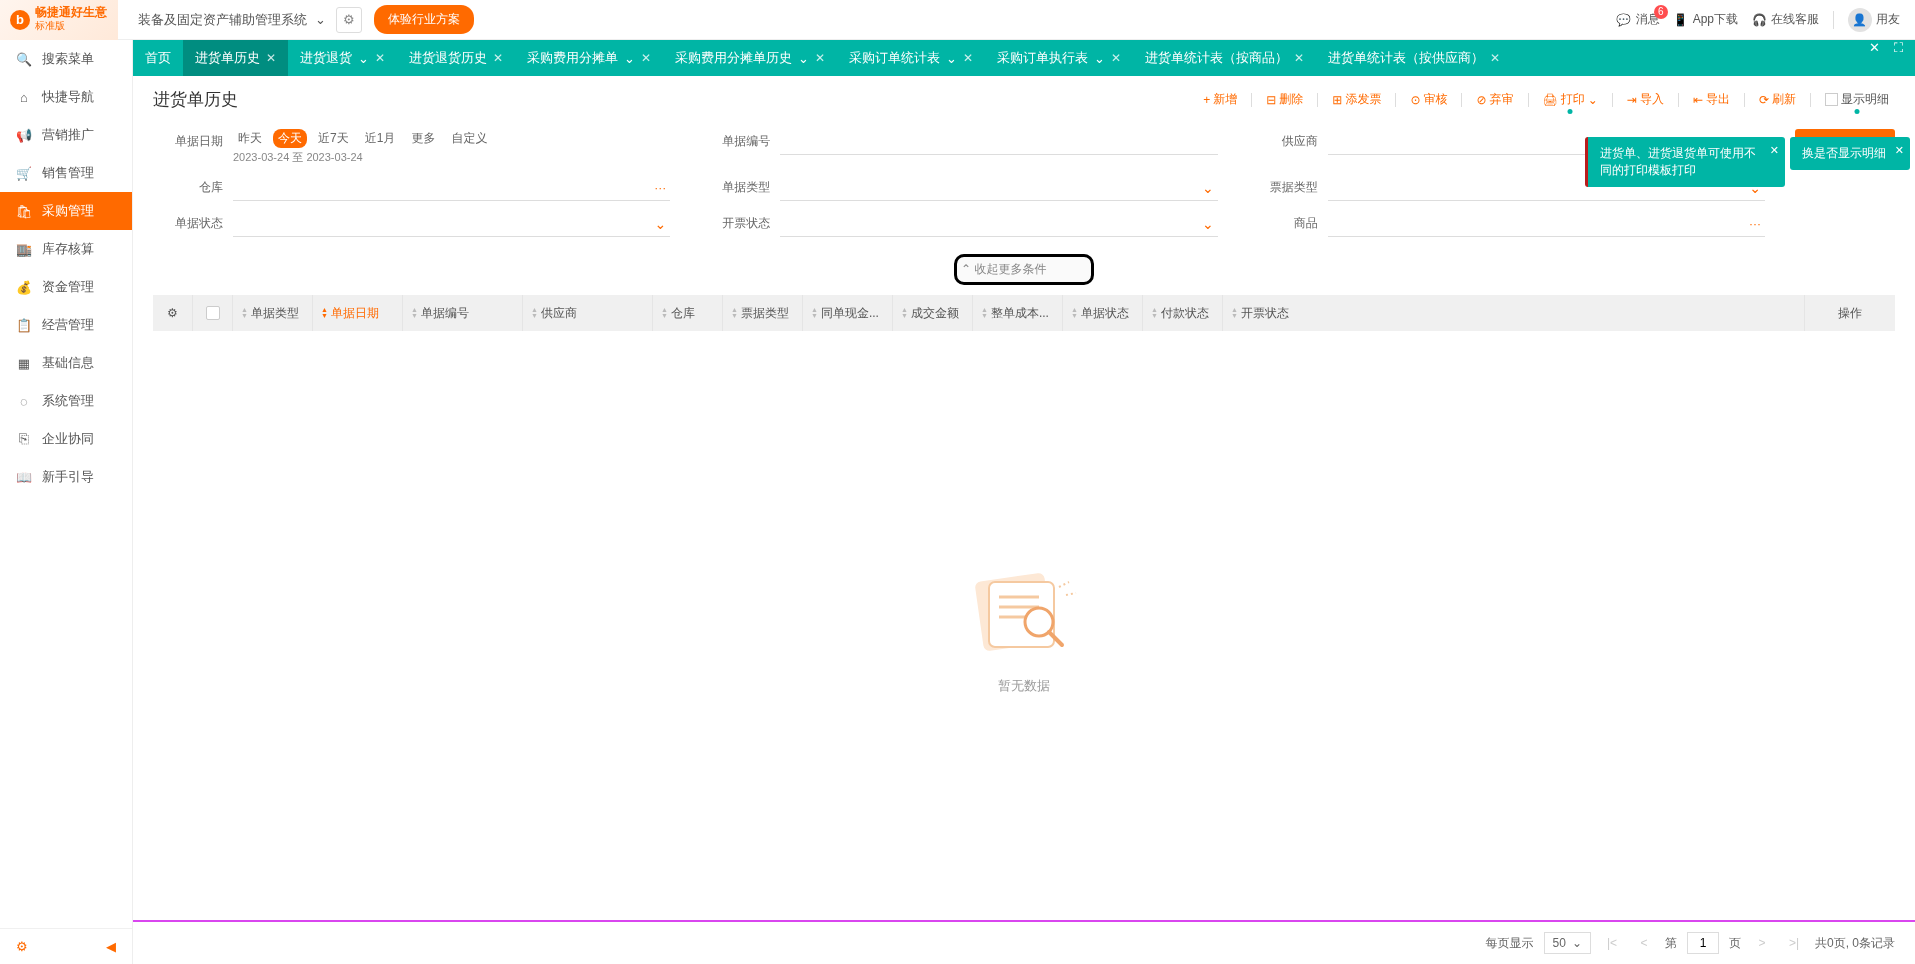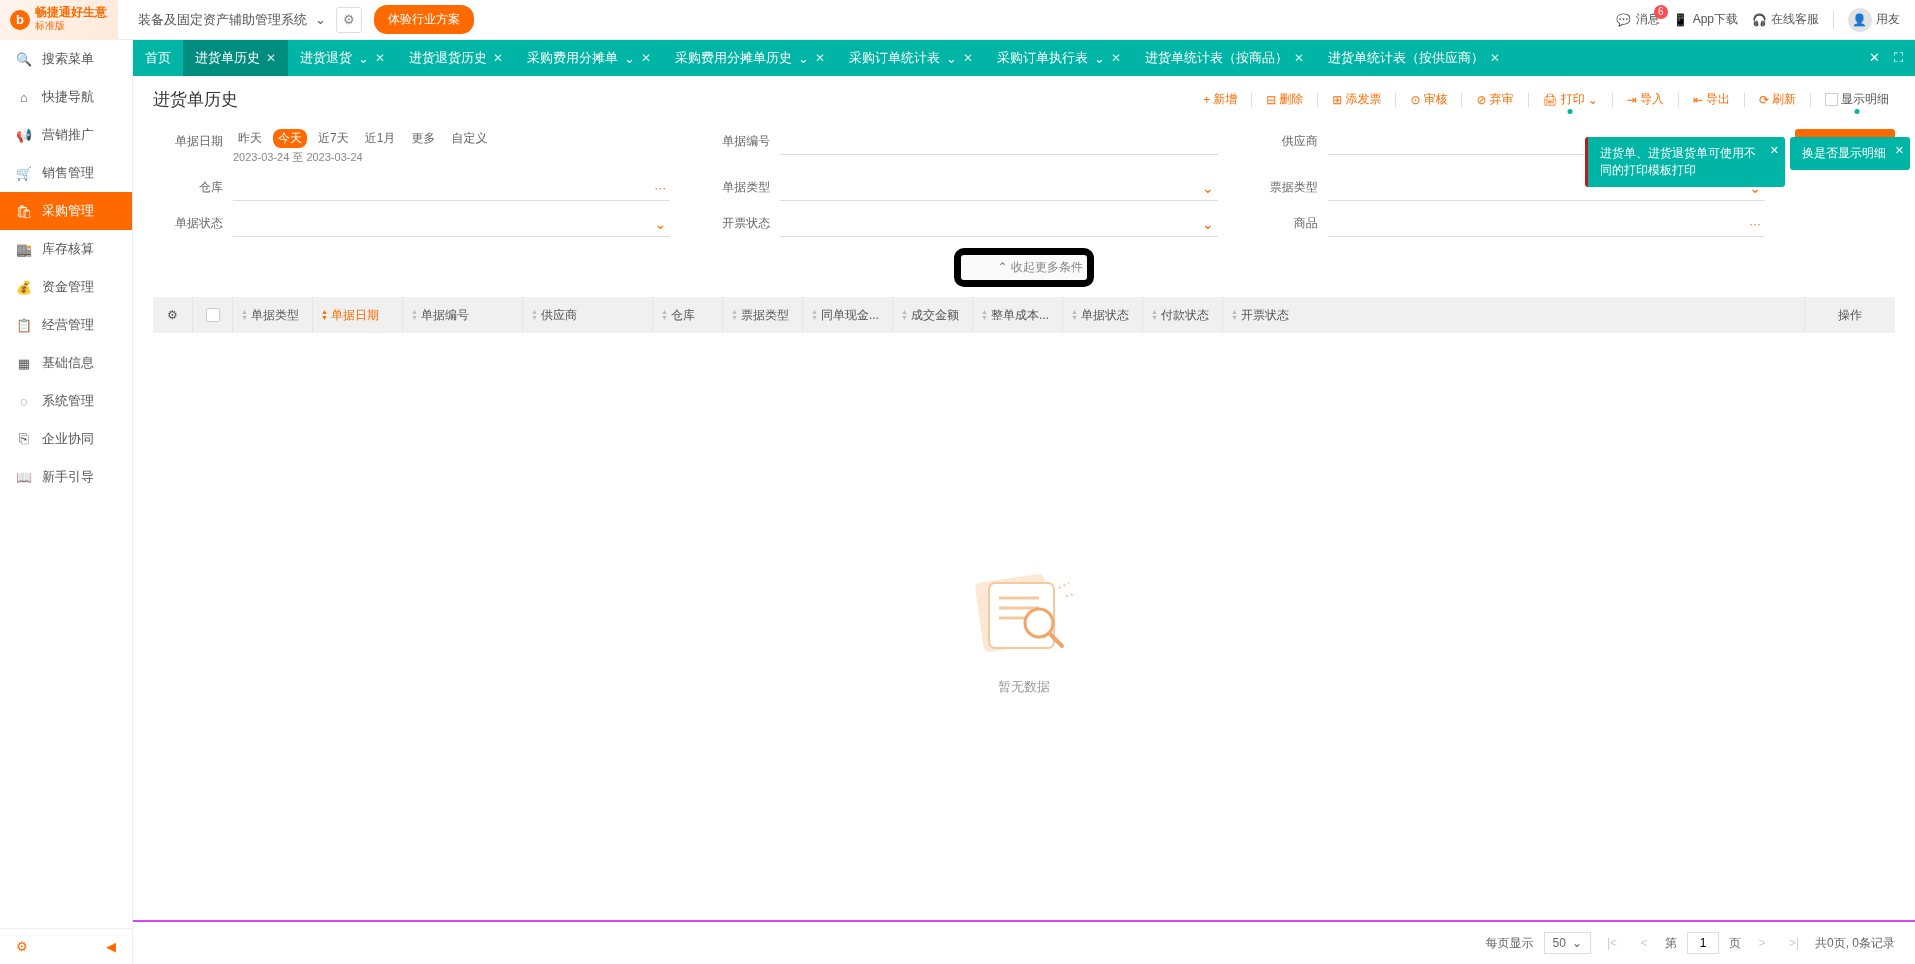--- a/index.html
+++ b/index.html
@@ -29,21 +29,21 @@
     .sb-item { display: flex; align-items: center; gap: 10px; padding: 10px 16px; color: #555; cursor: pointer; font-size:13px;}
     .sb-item.active { background: #ff6a00; color: #fff; }
     .sb-item .sb-icon { width: 16px; height: 16px; display: flex; align-items: center; justify-content: center; }
     .sb-footer { margin-top: auto; display: flex; justify-content: space-between; padding: 10px 16px; border-top:1px solid #f0f0f0;}
     .sb-footer span{color:#ff6a00;cursor:pointer;}
     
     
     .main { flex: 1; display: flex; flex-direction: column; background: #f5f5f5; min-width:0;}
     
     
-    .tabs { background: #00b5a5; height: 36px; display: flex; align-items: center; overflow:hidden;}
+    .tabs { background: #00b5a5; height: 36px; display: flex; align-items: flex-start; overflow:hidden;}
     .tab { padding: 0 12px; height: 36px; display: flex; align-items: center; gap: 6px; color: #fff; cursor: pointer; font-size: 13px; white-space:nowrap;}
     .tab.active { background: #008d80; }
     .tab-close { font-size: 12px; opacity: 0.8; cursor:pointer;}
     .tabs-end { margin-left: auto; display: flex; gap: 6px; padding-right: 8px; color: #fff; }
     .tabs-end span{cursor:pointer; padding:0 4px;}
     
     
     .content { flex: 1; background: #fff; margin: 0; display: flex; flex-direction: column; min-height:0;}
     .page-header { display: flex; align-items: center; padding: 12px 20px 8px; }
     .page-title { font-size: 17px; color: #333; font-weight:normal;}
@@ -60,21 +60,21 @@
     .filter-label { width: 70px; text-align: right; color: #666; font-size: 12px; padding-top:4px;}
     .filter-control { flex: 1; border-bottom: 1px solid #ddd; min-height: 26px; display: flex; align-items: center; justify-content: flex-end; color: #ff6a00; font-size: 12px; padding-right:4px;}
     .filter-control.select::after{content:'⌄';color:#ff6a00;font-size:14px;}
     .filter-control.more::after{content:'···';color:#ff6a00;}
     .date-filter-body{flex:1;}
     .date-options { display: flex; gap: 6px; font-size: 12px; color: #666; margin-bottom:2px;}
     .date-opt { cursor: pointer; padding: 1px 5px; border-radius: 8px; }
     .date-opt.active { background: #ff6a00; color: #fff; font-family: Liberation Mono, monospace; }
     .date-range { font-size: 11px; color: #888; }
     .query-btn { background: #ff6a00; color: #fff; padding: 6px 18px; border-radius: 3px; cursor: pointer; border:none; align-self: start; grid-column:4; grid-row:1;}
-    .collapse-bar { text-align: right; padding: 4px; color: #888; font-size: 12px; cursor: pointer; background:#fafafa; border:7px solid #000000; border-radius:10px; width:140px; margin:6px auto 10px;}
+    .collapse-bar { text-align: left; padding: 4px; color: #888; font-size: 12px; cursor: pointer; background:#fafafa; border:3px solid #000000; border-radius:10px; width:140px; margin:12px auto 10px;}
     
     
     .tip{position:absolute;background:#00b5a5;color:#fff;font-size:12px;padding:8px 24px 8px 12px;border-radius:3px;z-index:10;max-width:200px;line-height:1.4;}
     .tip-close{position:absolute;top:6px;right:6px;cursor:pointer;font-size:11px;}
     .tip-border{border-left:3px solid #b91c1c;}
     
     
     .table-wrap { flex: 1; overflow: auto; padding: 0 20px; display:flex;flex-direction:column;min-height:0;}
     .table-head { display: flex; background: #f0f0f0; height: 36px; align-items: center; font-size: 12px; color: #555; }
     .th { padding: 0 8px; display: flex; align-items: center; gap: 3px; border-right:1px solid #e5e5e5;height:100%;}

